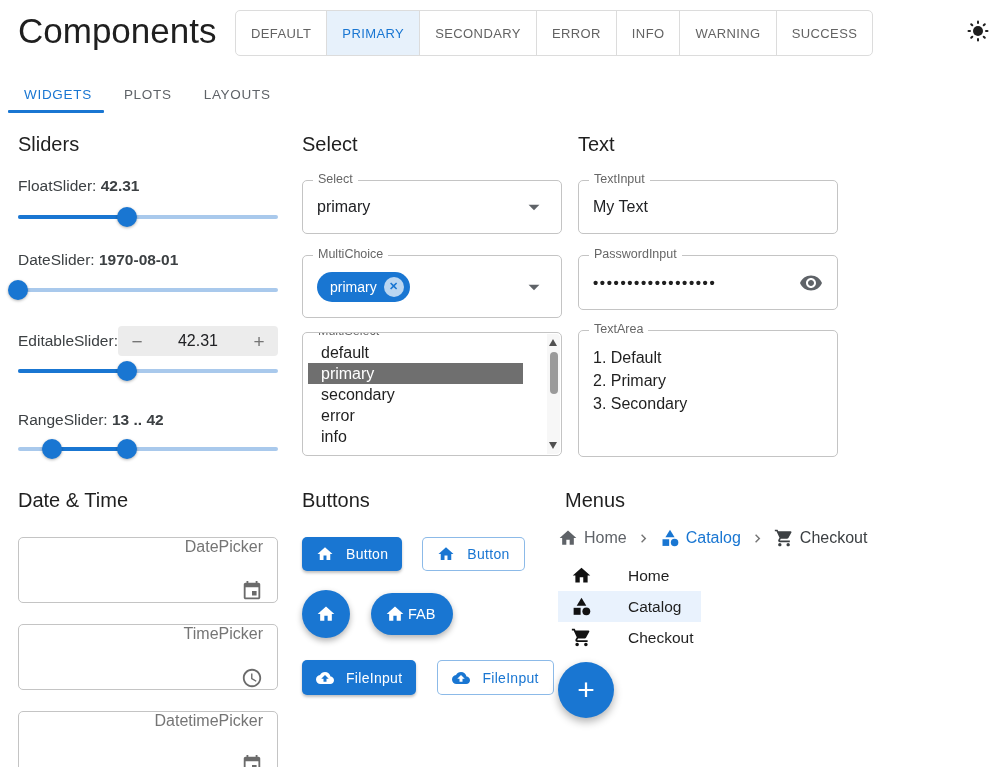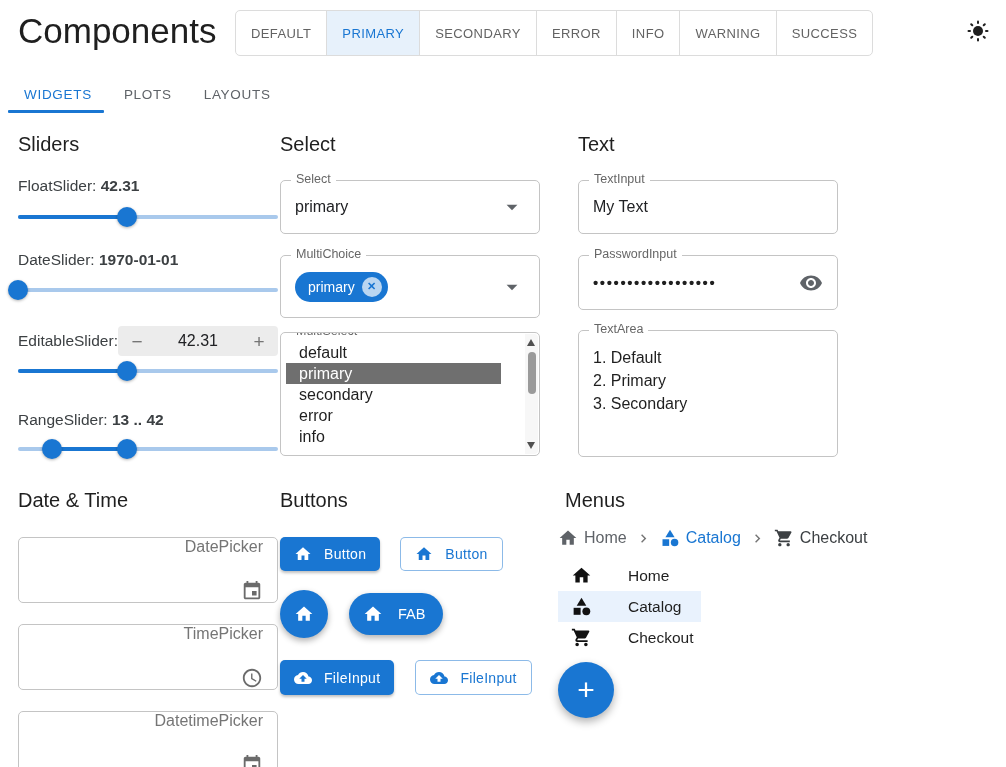--- a/index.html
+++ b/index.html
@@ -26,21 +26,21 @@
   .theme-btn .ic { width:24px; height:24px; }
 
   
   .tabs { position:absolute; left:8px; top:78px; display:flex; }
   .tab { height:32px; padding:0 16px; display:flex; align-items:center; font-size:13.5px; font-weight:500; letter-spacing:.7px; color:#5f6368; cursor:pointer; }
   .tab.active { color:#1976d2; }
   .tab-indicator { position:absolute; left:8px; top:110px; width:96px; height:3px; background:#1976d2; border-radius:1px; }
 
   
   .col { position:absolute; top:133px; width:260px; }
-  #col1 { left:18px; } #col2 { left:280px; } #col3 { left:578px; }
+  #col1 { left:18px; } #col2 { left:302px; } #col3 { left:578px; }
   .sec-h { font-size:20px; font-weight:400; color:#1f1f1f; height:22px; line-height:22px; }
   .sub2 { position:absolute; top:356px; left:0; width:260px; }
 
   
   .sl-label { font-size:15.5px; color:#3c4043; height:24px; line-height:24px; }
   .sl-label b { font-weight:700; color:#3c4043; }
   .slider { position:relative; height:20px; }
   .sl-track { position:absolute; left:0; right:0; top:8px; height:4px; border-radius:2px; background:#a9c9ec; }
   .sl-fill  { position:absolute; left:0; top:8px; height:4px; border-radius:2px; background:#1976d2; }
   .sl-thumb { position:absolute; top:0; width:20px; height:20px; border-radius:50%; background:#1976d2; transform:translateX(-50%); box-shadow:0 1px 3px rgba(0,0,0,.3); cursor:pointer; }
@@ -74,21 +74,21 @@
   .ms-thumb { position:absolute; top:18px; left:2.5px; width:8px; height:42px; border-radius:4px; background:#9a9a9a; cursor:pointer; }
 
   
   .btn-row { display:flex; align-items:center; }
   .mbtn { height:34px; display:inline-flex; align-items:center; justify-content:center; gap:12px; border-radius:5px; font-family:inherit; font-size:14px; font-weight:500; letter-spacing:.3px; padding:0 14px; cursor:pointer; border:none; }
   .mbtn .ic { width:18px; height:18px; }
   .contained { background:#1976d2; color:#fff; box-shadow:0 2px 3px rgba(0,0,0,.25); }
   .outlined { background:#fff; color:#1976d2; border:1px solid rgba(25,118,210,.5); }
   .fab-circle { width:48px; height:48px; border-radius:50%; background:#1976d2; color:#fff; border:none; display:flex; align-items:center; justify-content:center; box-shadow:0 3px 6px rgba(0,0,0,.3); cursor:pointer; }
   .fab-circle .ic { width:20px; height:20px; }
-  .fab-ext { height:42px; border-radius:21px; background:#1976d2; color:#fff; border:none; display:inline-flex; align-items:center; gap:15px; padding:0 18px 0 14px; font-family:inherit; font-size:14.5px; font-weight:500; box-shadow:0 3px 6px rgba(0,0,0,.3); cursor:pointer; }
+  .fab-ext { height:42px; border-radius:21px; background:#1976d2; color:#fff; border:none; display:inline-flex; align-items:center; gap:3px; padding:0 18px 0 14px; font-family:inherit; font-size:14.5px; font-weight:500; box-shadow:0 3px 6px rgba(0,0,0,.3); cursor:pointer; }
   .fab-ext .ic { width:20px; height:20px; }
 
   
   .ti { height:54px; display:flex; align-items:center; padding:0 14px; }
   .pw { height:55px; display:flex; align-items:center; padding:0 14px; }
   .pw-dots { flex:1; font-size:15px; font-weight:700; letter-spacing:1.6px; color:#1f1f1f; }
   .eye { width:24px; height:24px; color:#5f6368; cursor:pointer; }
   .ta { height:127px; padding:15px 14px; }
   .ta-content { font-size:16px; line-height:23px; color:#1f1f1f; white-space:pre-line; }
 
@@ -186,21 +186,21 @@
 <div class="col" id="col1">
   <h2 class="sec-h">Sliders</h2>
 
   <div class="sl-label" style="margin-top:19px"><span>FloatSlider: </span><b>42.31</b></div>
   <div class="slider" style="margin-top:9px">
     <div class="sl-track"></div>
     <div class="sl-fill" style="width: 42%;"></div>
     <div class="sl-thumb" style="left: 42%;"></div>
   </div>
 
-  <div class="sl-label" style="margin-top:21px"><span>DateSlider: </span><b>1970-01-01</b></div>
+  <div class="sl-label" style="margin-top:21px"><span>DateSlider: </span><b>1970-08-01</b></div>
   <div class="slider" style="margin-top:8px">
     <div class="sl-track"></div>
     <div class="sl-thumb" style="left: 0%;"></div>
   </div>
 
   <div class="editable-row">
     <span class="sl-label">EditableSlider:</span>
     <div class="spinner">
       <button>−</button>
       <span class="val">42.31</span>

